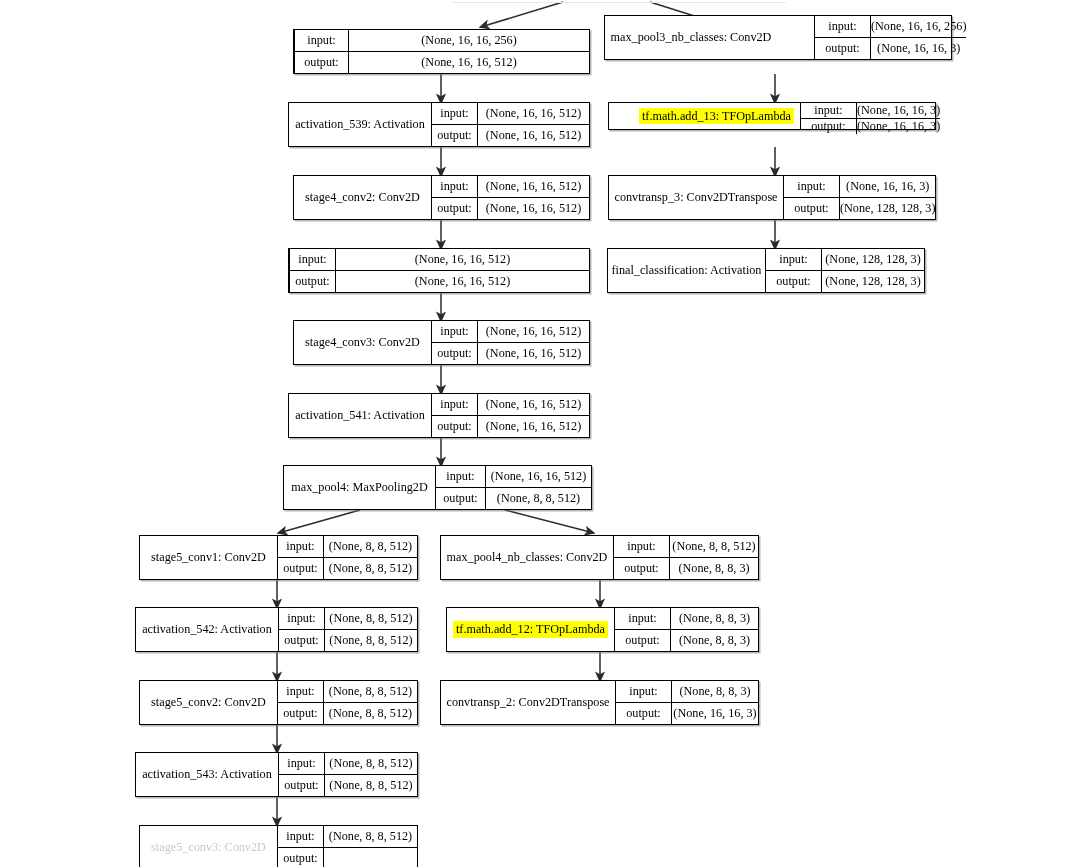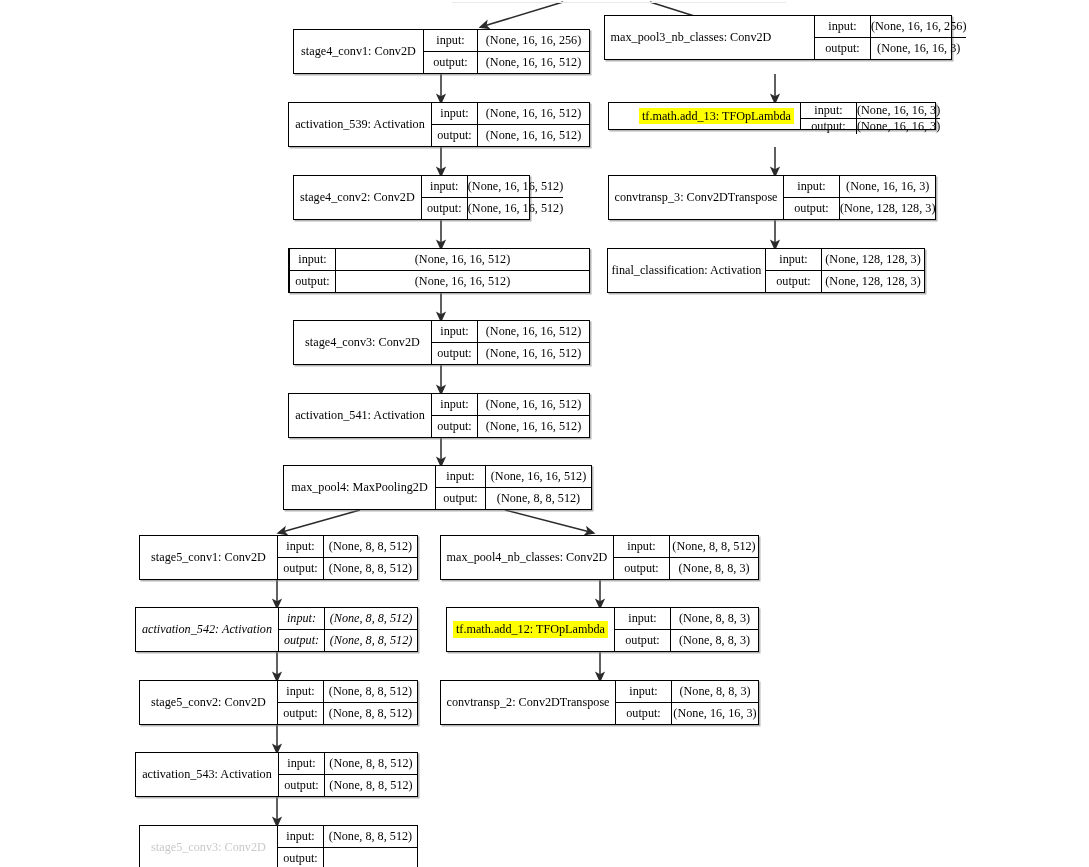--- a/index.html
+++ b/index.html
@@ -143,23 +143,20 @@
 
       <line x1="277" y1="652" x2="277" y2="677"></line>
       <line x1="600" y1="652" x2="600" y2="677"></line>
 
       <line x1="277" y1="725" x2="277" y2="749"></line>
       <line x1="277" y1="797" x2="277" y2="822"></line>
     </g>
   </svg>
 
 <div class="node" style="left: 293px; top: 29px; width: 297px; height: 45px;">
-      <div class="label-cell" style="width: 129px;">
-        <span>stage4_conv1: Conv2D</span>
-      </div>
       <div class="io-col">
         <div class="io-row first">
           <div class="io-key" style="width: 54px; flex: 0 0 54px;">input:</div>
           <div class="io-val">(None, 16, 16, 256)</div>
         </div>
         <div class="io-row ">
           <div class="io-key" style="width: 54px; flex: 0 0 54px;">output:</div>
           <div class="io-val">(None, 16, 16, 512)</div>
         </div>
       </div>
@@ -202,21 +199,21 @@
         <div class="io-row first">
           <div class="io-key" style="width: 56px; flex: 0 0 56px;">input:</div>
           <div class="io-val">(None, 16, 16, 3)</div>
         </div>
         <div class="io-row ">
           <div class="io-key" style="width: 56px; flex: 0 0 56px;">output:</div>
           <div class="io-val">(None, 16, 16, 3)</div>
         </div>
       </div>
     </div>
-    <div class="node" style="left: 293px; top: 175px; width: 237px; height: 45px;">
+    <div class="node" style="left: 293px; top: 175px; width: 297px; height: 45px;">
       <div class="label-cell" style="width: 137px;">
         <span>stage4_conv2: Conv2D</span>
       </div>
       <div class="io-col">
         <div class="io-row first">
           <div class="io-key" style="width: 46px; flex: 0 0 46px;">input:</div>
           <div class="io-val">(None, 16, 16, 512)</div>
         </div>
         <div class="io-row ">
           <div class="io-key" style="width: 46px; flex: 0 0 46px;">output:</div>
@@ -334,21 +331,21 @@
         <div class="io-row first">
           <div class="io-key" style="width: 56px; flex: 0 0 56px;">input:</div>
           <div class="io-val">(None, 8, 8, 512)</div>
         </div>
         <div class="io-row ">
           <div class="io-key" style="width: 56px; flex: 0 0 56px;">output:</div>
           <div class="io-val">(None, 8, 8, 3)</div>
         </div>
       </div>
     </div>
-    <div class="node" style="left: 135px; top: 607px; width: 283px; height: 45px; font-style: italic;">
+    <div class="node" style="left: 135px; top: 607px; width: 283px; height: 45px;">
       <div class="label-cell" style="width: 142px;">
         <span>activation_542: Activation</span>
       </div>
       <div class="io-col">
         <div class="io-row first">
           <div class="io-key" style="width: 46px; flex: 0 0 46px;">input:</div>
           <div class="io-val">(None, 8, 8, 512)</div>
         </div>
         <div class="io-row ">
           <div class="io-key" style="width: 46px; flex: 0 0 46px;">output:</div>

